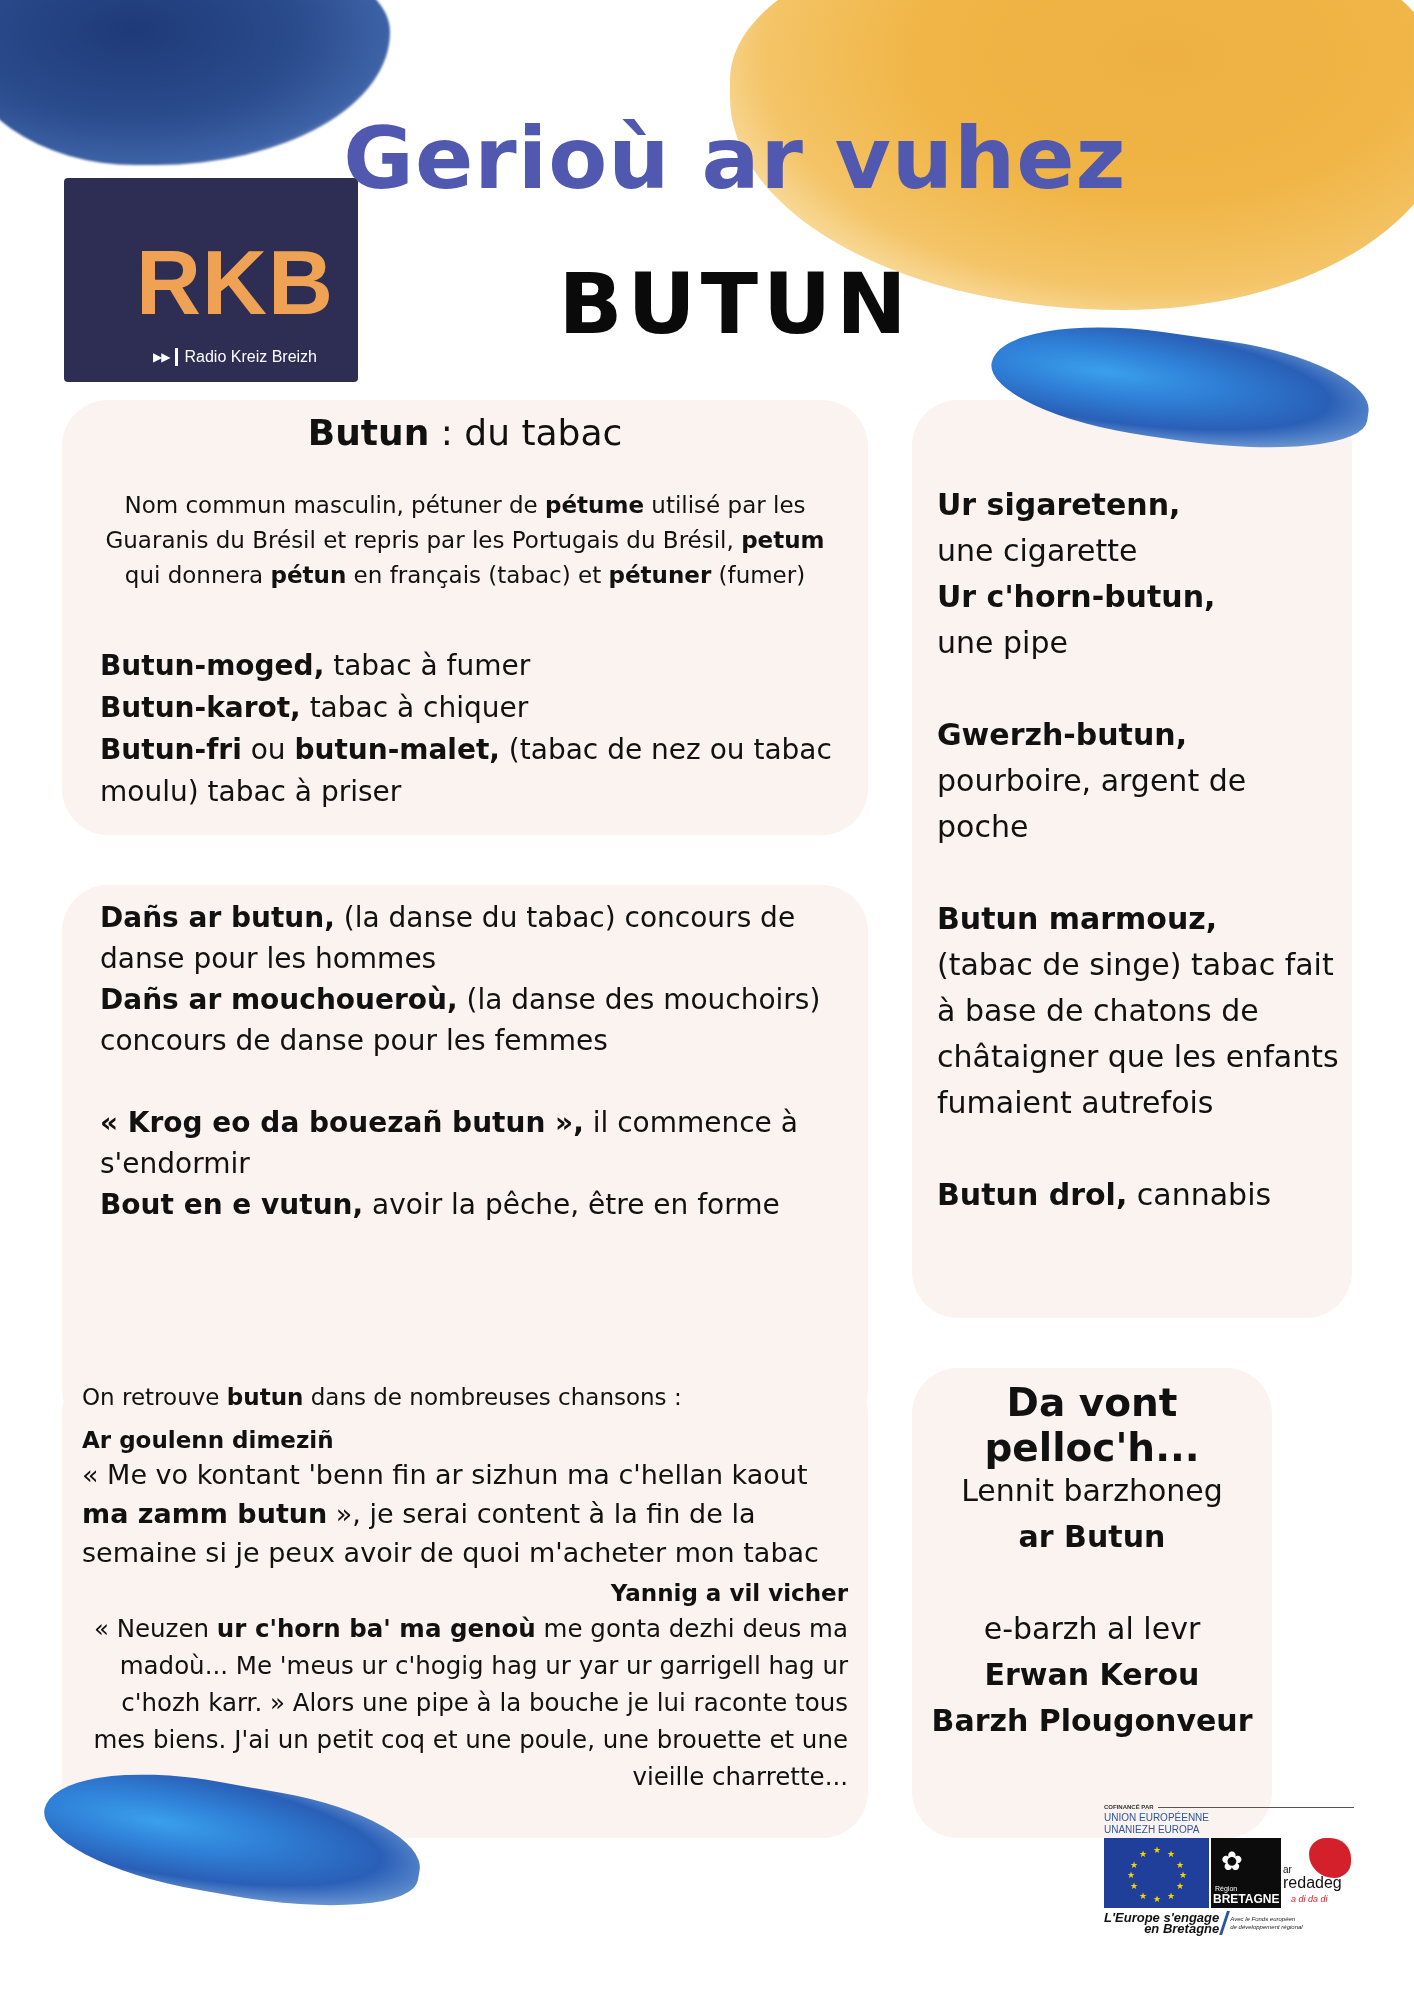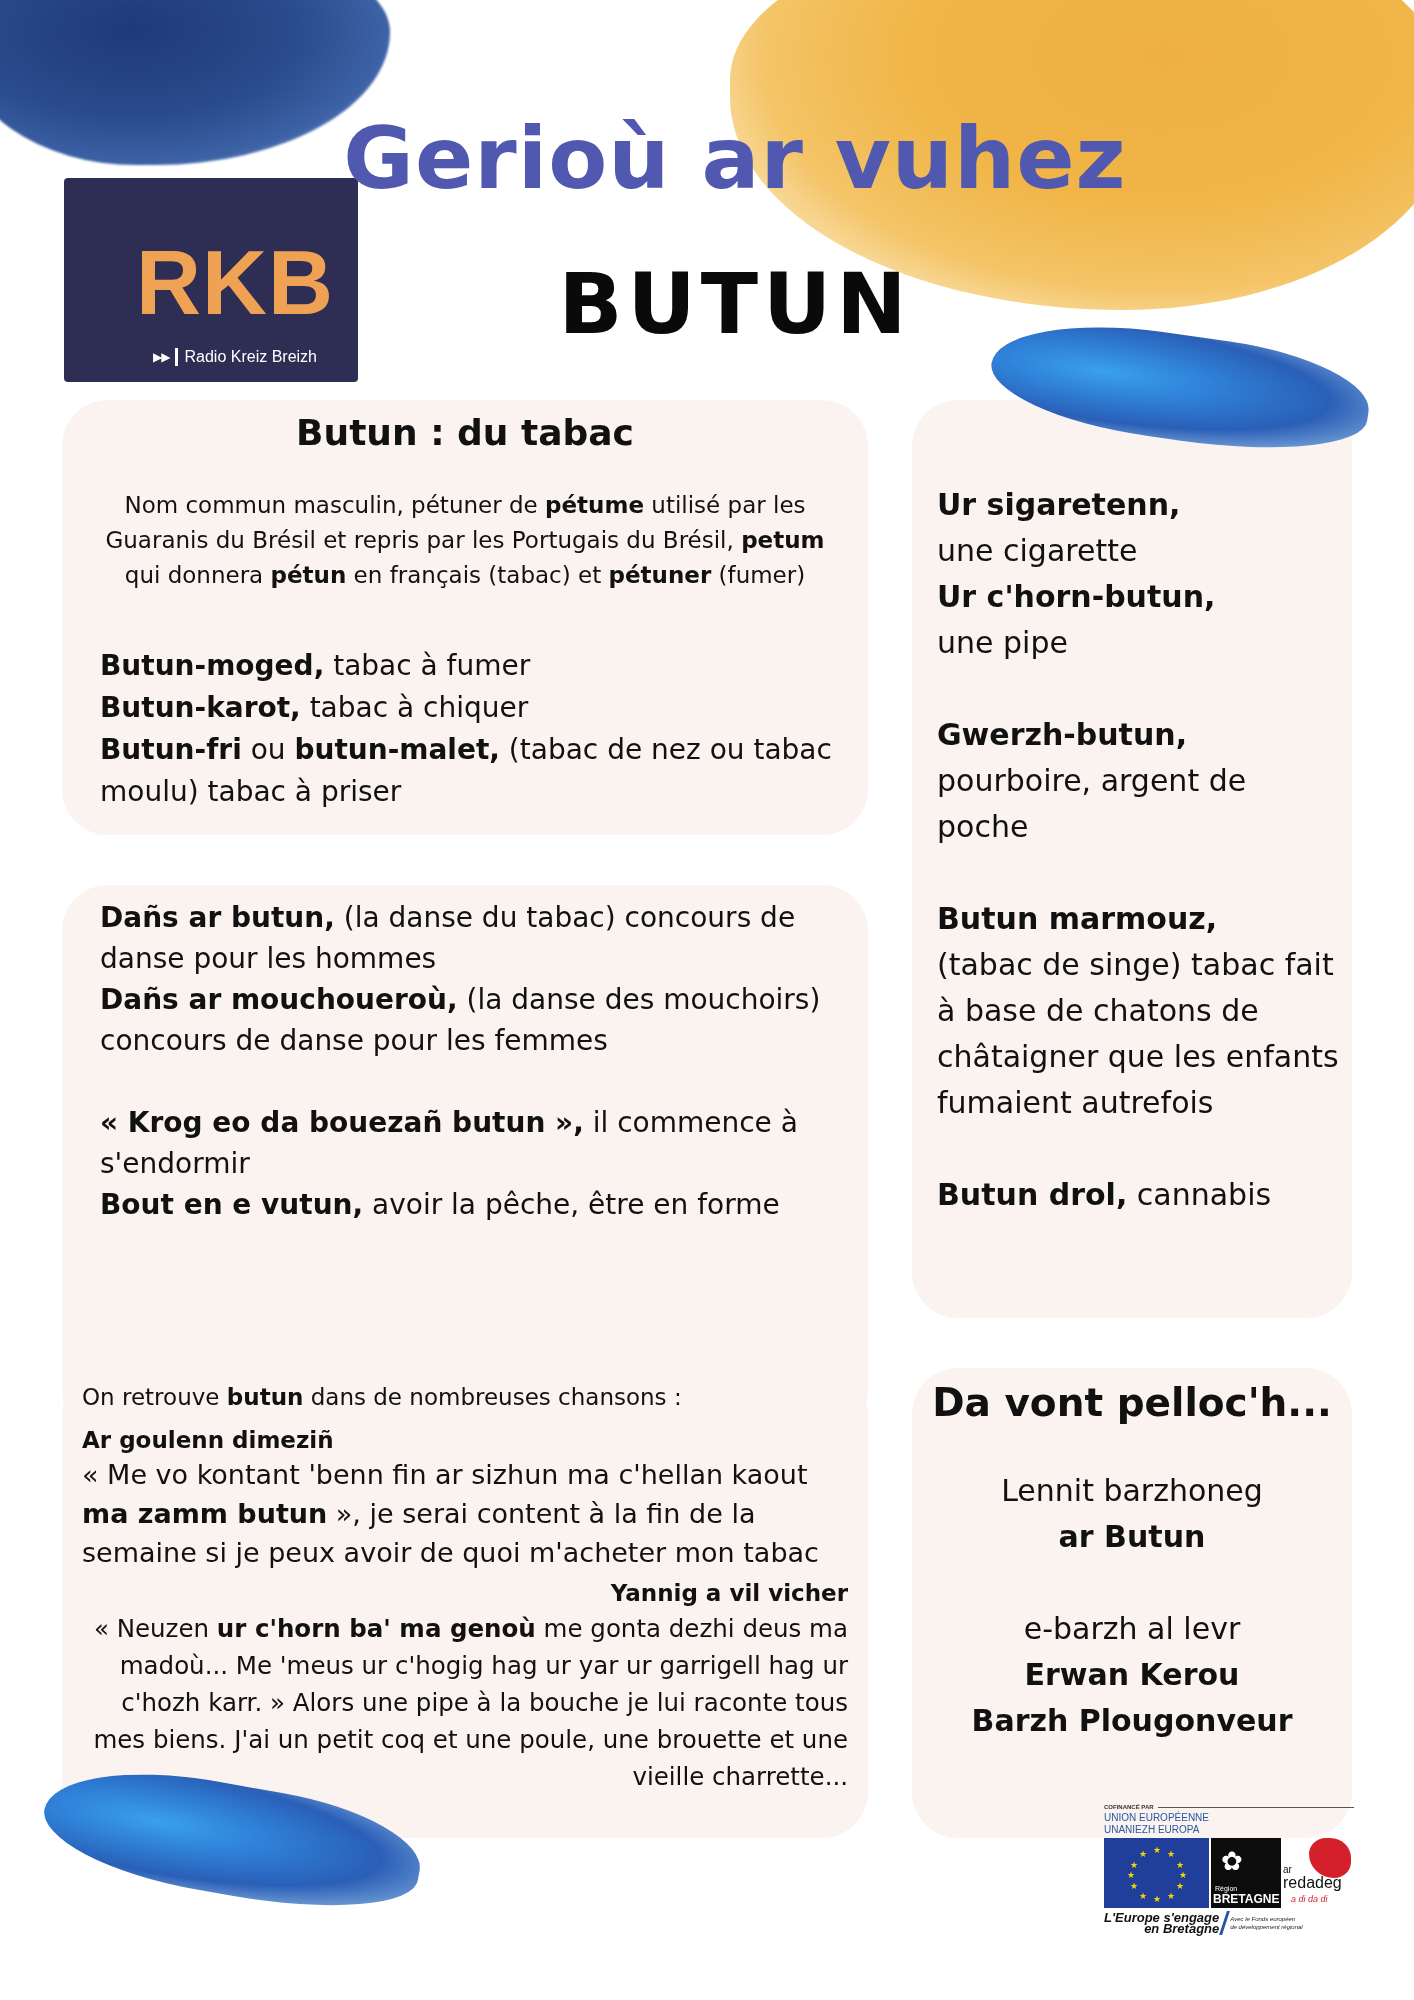--- a/index.html
+++ b/index.html
@@ -62,26 +62,26 @@
     font-family: "DejaVu Sans", sans-serif; font-weight: 700;
     font-size: 84px; color: #0a0a0a; letter-spacing: 5px;
   }
 
   
   .card { background: #fbf3f0; border-radius: 46px; }
   .c1 { left: 62px; top: 400px; width: 806px; height: 435px; }
   .c2 { left: 62px; top: 885px; width: 806px; height: 551px; }
   .c3 { left: 62px; top: 1368px; width: 806px; height: 470px; }
   .c4 { left: 912px; top: 400px; width: 440px; height: 918px; }
-  .c5 { left: 912px; top: 1368px; width: 440px; height: 470px; }
+  .c5 { left: 912px; top: 1368px; width: 360px; height: 470px; }
 
   b, .b { font-weight: 700; }
 
   .c1 .h { position: absolute; left: 0; right: 0; top: 12px; text-align: center; font-size: 36px; }
-  .c1 .h .light { font-weight: 700; }
+  .c1 .h .light { font-weight: 400; }
   .c1 .intro { position: absolute; left: 40px; right: 40px; top: 88px; text-align: center; font-size: 23px; line-height: 35px; }
   .c1 .defs { position: absolute; left: 38px; right: 20px; top: 245px; font-size: 28px; line-height: 42px; }
 
   .c2 .txt { position: absolute; left: 38px; right: 20px; top: 12px; font-size: 28px; line-height: 41px; }
   .c2 .gap { height: 41px; }
 
   .c3 .txt { position: absolute; left: 20px; right: 20px; top: 13px; font-size: 23px; line-height: 32px; }
   .c3 .song { font-size: 23px; margin-top: 12px; line-height: 30px; }
   .c3 .lyrics { font-size: 27px; line-height: 39px; }
   .c3 .right { text-align: right; }

